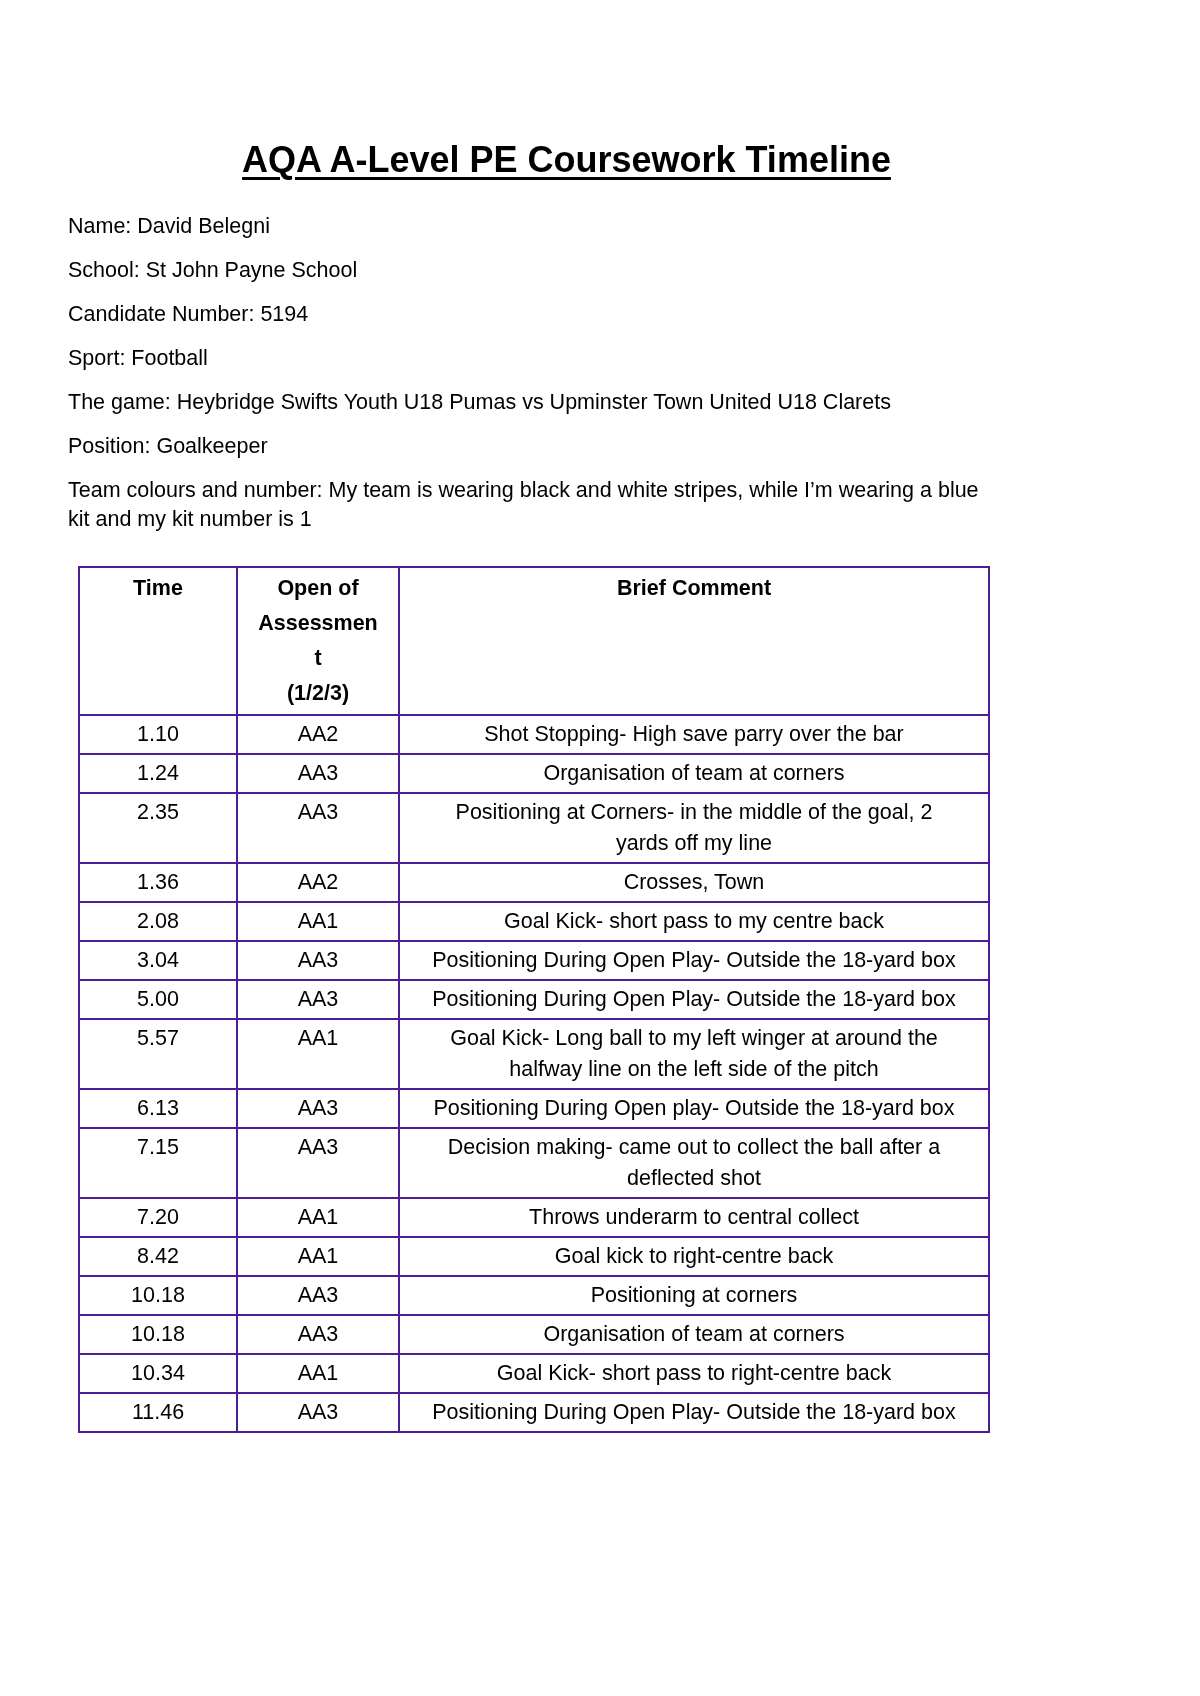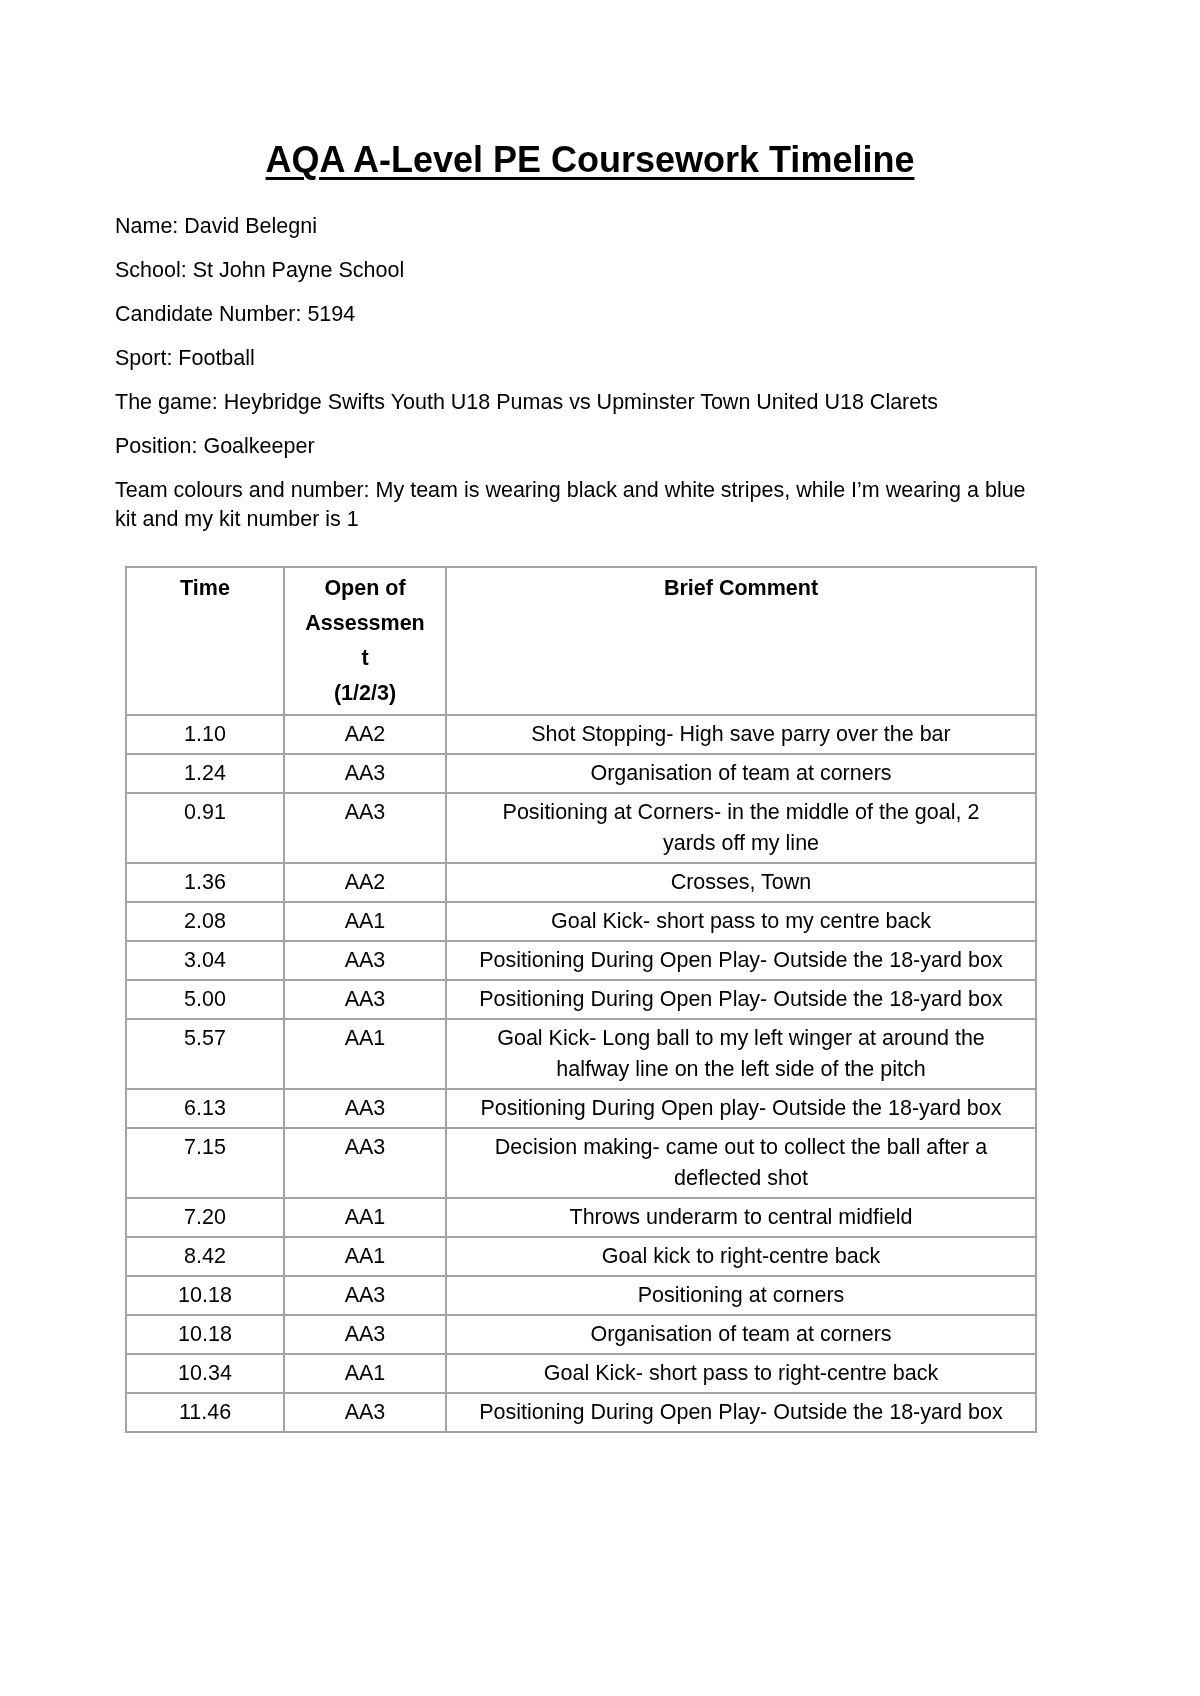--- a/index.html
+++ b/index.html
@@ -11,21 +11,21 @@
     width: 1200px;
     height: 1696px;
     font-family: "Liberation Sans", sans-serif;
     color: #000000;
     overflow: hidden;
   }
   .page {
     box-sizing: border-box;
     width: 1200px;
     height: 1696px;
-    padding: 138px 135px 0 115px;
+    padding: 138px 135px 0 68px;
     background: #ffffff;
   }
   .doc-title {
     font-size: 36px;
     font-weight: bold;
     line-height: 44px;
     text-align: center;
     text-decoration: underline;
     text-decoration-thickness: 3px;
     text-underline-offset: 5px;
@@ -41,21 +41,21 @@
     border-collapse: collapse;
     table-layout: fixed;
     width: 910px;
     margin: 32px 0 0 10px;
   }
   table.timeline col.c-time    { width: 158px; }
   table.timeline col.c-area    { width: 162px; }
   table.timeline col.c-comment { width: 590px; }
   table.timeline th,
   table.timeline td {
-    border: 2px solid #a3a3a3;
+    border: 2px solid #4c1d95;
     text-align: center;
     vertical-align: top;
     font-size: 21.5px;
     line-height: 31px;
     padding: 3px 4px;
     overflow: hidden;
   }
   table.timeline th {
     font-weight: bold;
     line-height: 35px;
@@ -103,21 +103,21 @@
         <td>1.10</td>
         <td>AA2</td>
         <td class="comment">Shot Stopping- High save parry over the bar</td>
       </tr>
       <tr>
         <td>1.24</td>
         <td>AA3</td>
         <td class="comment">Organisation of team at corners</td>
       </tr>
       <tr>
-        <td>0.91</td>
+        <td>2.35</td>
         <td>AA3</td>
         <td class="comment">Positioning at Corners- in the middle of the goal, 2 yards off my line</td>
       </tr>
       <tr>
         <td>1.36</td>
         <td>AA2</td>
         <td class="comment">Crosses, Town</td>
       </tr>
       <tr>
         <td>2.08</td>
@@ -145,21 +145,21 @@
         <td class="comment">Positioning During Open play- Outside the 18-yard box</td>
       </tr>
       <tr>
         <td>7.15</td>
         <td>AA3</td>
         <td class="comment">Decision making- came out to collect the ball after a deflected shot</td>
       </tr>
       <tr>
         <td>7.20</td>
         <td>AA1</td>
-        <td class="comment">Throws underarm to central midfield</td>
+        <td class="comment">Throws underarm to central collect</td>
       </tr>
       <tr>
         <td>8.42</td>
         <td>AA1</td>
         <td class="comment">Goal kick to right-centre back</td>
       </tr>
       <tr>
         <td>10.18</td>
         <td>AA3</td>
         <td class="comment">Positioning at corners</td>

